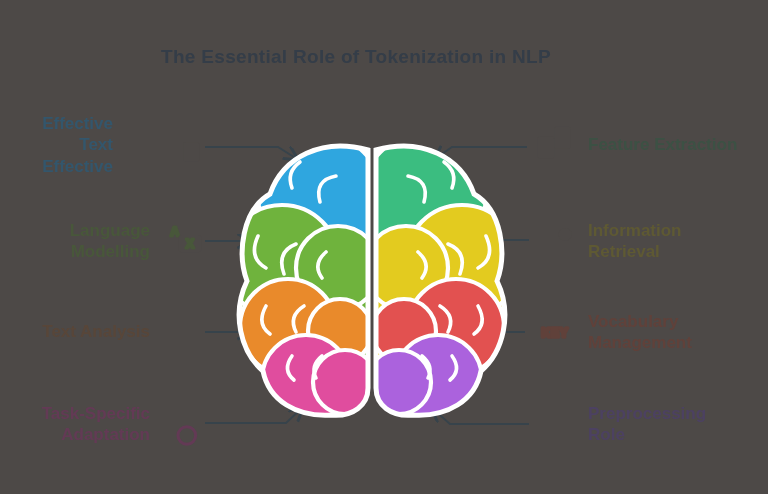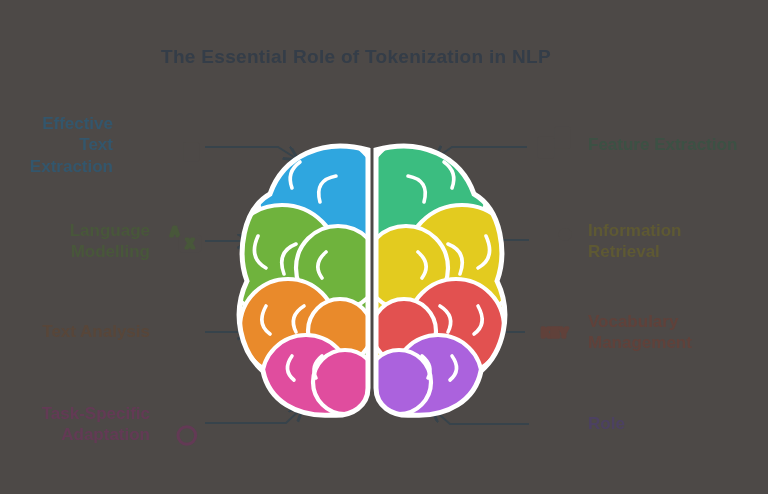--- a/index.html
+++ b/index.html
@@ -109,21 +109,21 @@
       </g>
       <path class="outline" d="M368,150 C 322,137 283,157 270,194 C 242,210 237,254 247,281 C 231,314 241,352 263,371 C 269,401 297,417 331,415 C 353,417 368,405 368,388 Z"></path>
     </g>
   </svg>
 
   <div class="title" style="color: rgb(52, 61, 72);">The Essential Role of Tokenization in NLP</div>
 
   <div class="row row-left r1" style="color: rgb(51, 86, 108); gap: 47px;">
     <div class="label">
       <div>Effective Text</div>
-      <div>Extraction</div>
+      <div>Effective</div>
     </div>
     <div class="icon">
       <svg viewBox="0 0 24 24" fill="none" stroke-width="1.6" stroke-linejoin="round" stroke-linecap="round">
         <path d="M3,3.5 H16.5 L11,9.8 V17.5 L8.5,15.8 V9.8 Z"></path>
         <rect x="12.2" y="10.5" width="8.3" height="10" rx="1" fill="var(--bg)"></rect>
         <path d="M14,13.2 h4.7 M14,15.7 h4.7 M14,18.2 h4.7"></path>
       </svg>
     </div>
   </div>
 
@@ -219,17 +219,18 @@
   </div>
 
   <div class="row row-right r4" style="color: rgb(76, 65, 97);">
     <div class="icon">
       <svg viewBox="0 0 24 24" fill="none" stroke-width="1.7" stroke-linejoin="round" stroke-linecap="round">
         <path d="M3.2,7.8 V16.2 L10,12 Z"></path>
         <path d="M12.8,6.4 h8 M12.8,10.2 h8 M12.8,14 h8 M12.8,17.8 h4.5"></path>
       </svg>
     </div>
     <div class="label">
+      <div>Preprocessing</div>
       <div>Role</div>
     </div>
   </div>
 
 </div>
 
 </body></html>

